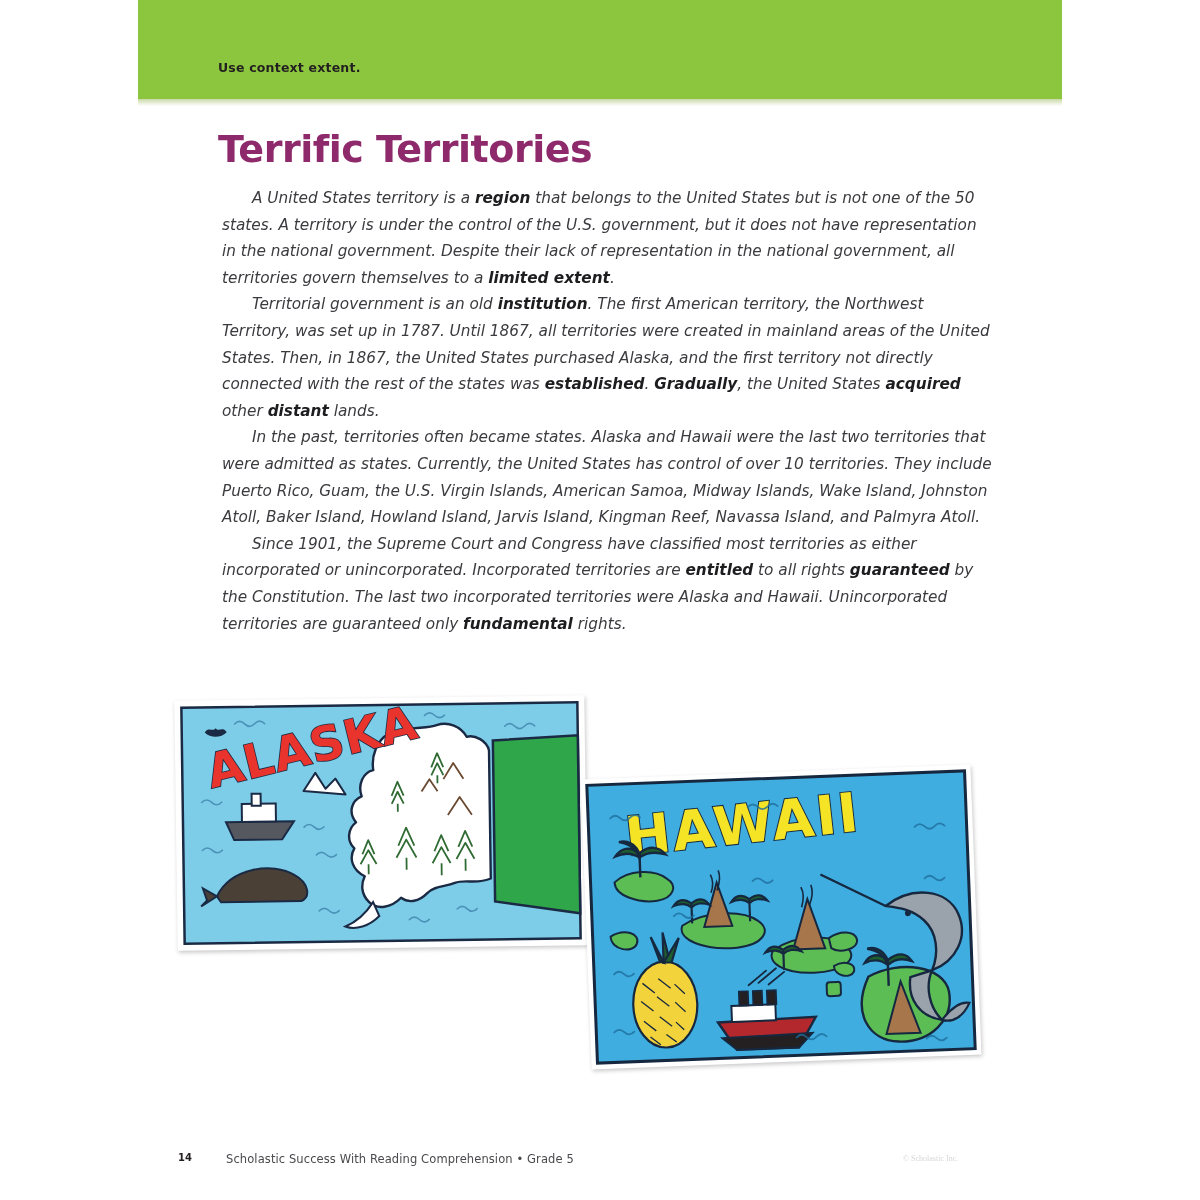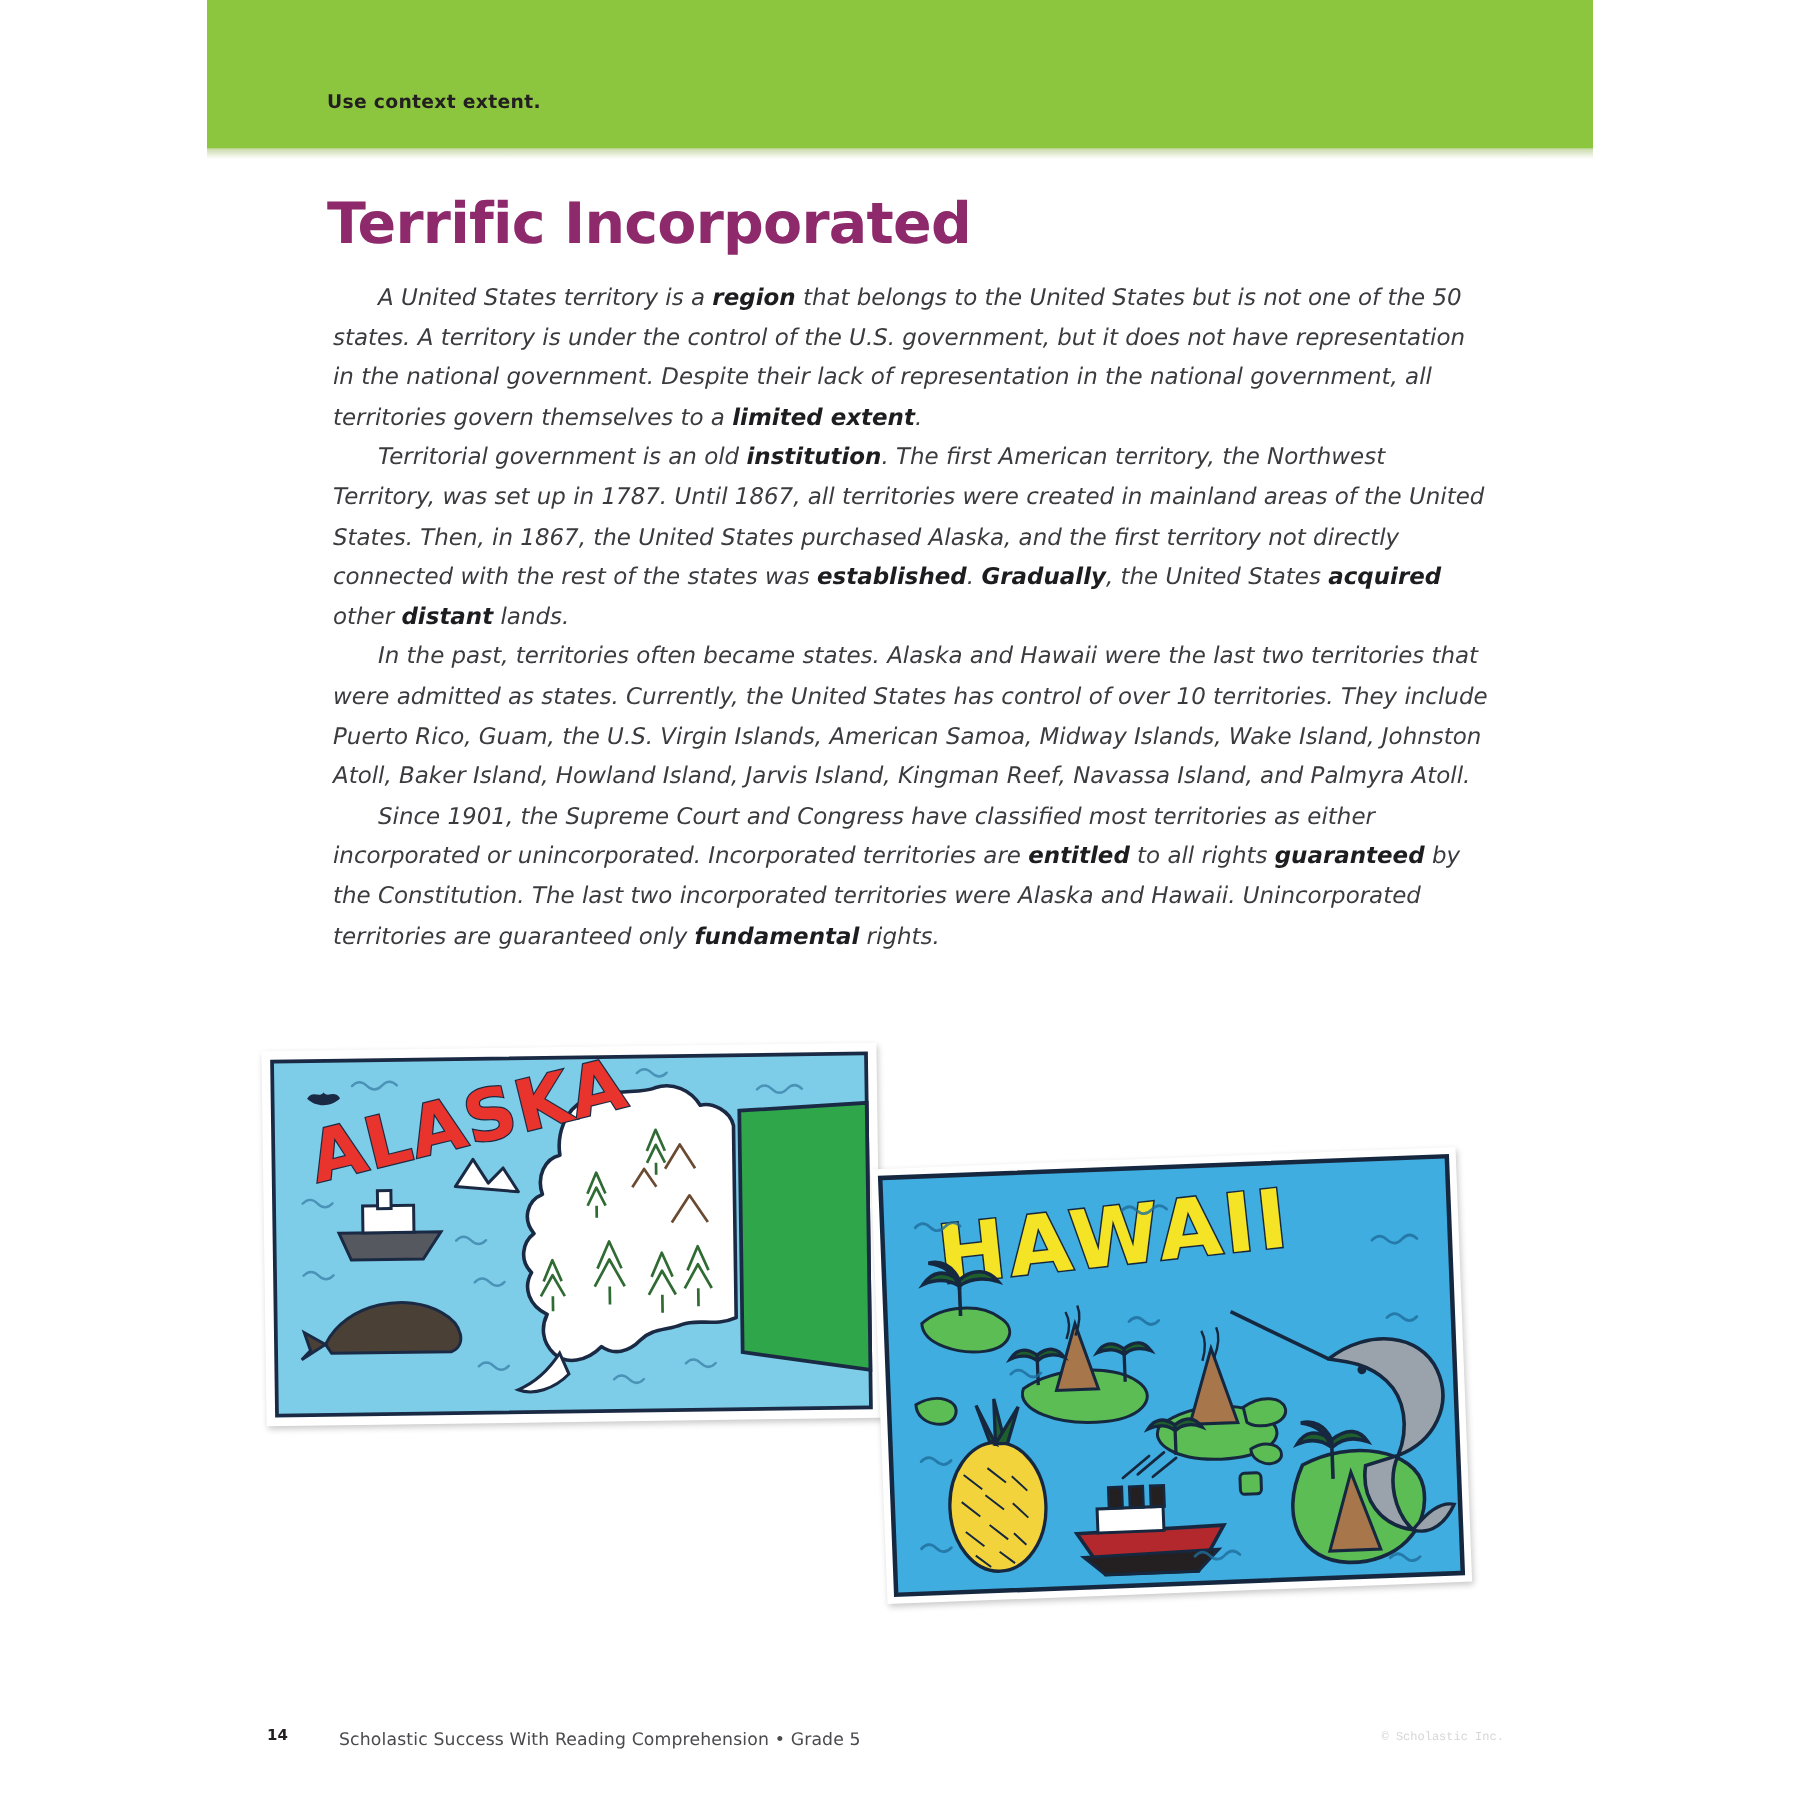--- a/index.html
+++ b/index.html
@@ -122,39 +122,39 @@
     position: absolute;
     left: 88px;
     top: 0px;
     font-family: "DejaVu Sans", sans-serif;
     font-size: 11.5px;
     color: #4a4a4e;
     letter-spacing: .1px;
   }
   #footer-copyright {
     position: absolute;
-    left: 783px;
+    left: 765px;
     top: 2px;
-    font-family: Liberation Mono, monospace;
+    font-family: Liberation Serif, serif;
     font-size: 8px;
     color: #d6d6d8;
     text-align: right;
   }
 </style>
 </head>
 <body>
 
 <div id="page-sheet">
 
   <div id="skill-banner">
     <div id="skill-label">Use context extent.</div>
   </div>
   <div id="skill-banner-shadow"></div>
 
-  <div id="title">Terrific Incorporated</div>
+  <div id="title">Terrific Territories</div>
 
   <div id="article">
     <p><span>A United States territory is a </span><b>region</b><span> that belongs to the United States but is not one of the 50 states. A territory is under the control of the U.S. government, but it does not have representation in the national government. Despite their lack of representation in the national government, all territories govern themselves to a </span><b>limited extent</b><span>.</span></p>
     <p><span>Territorial government is an old </span><b>institution</b><span>. The first American territory, the Northwest Territory, was set up in 1787. Until 1867, all territories were created in mainland areas of the United States. Then, in 1867, the United States purchased Alaska, and the first territory not directly connected with the rest of the states was </span><b>established</b><span>. </span><b>Gradually</b><span>, the United States </span><b>acquired</b><span> other </span><b>distant</b><span> lands.</span></p>
     <p><span>In the past, territories often became states. Alaska and Hawaii were the last two territories that were admitted as states. Currently, the United States has control of over 10 territories. They include Puerto Rico, Guam, the U.S. Virgin Islands, American Samoa, Midway Islands, Wake Island, Johnston Atoll, Baker Island, Howland Island, Jarvis Island, Kingman Reef, Navassa Island, and Palmyra Atoll.</span></p>
     <p><span>Since 1901, the Supreme Court and Congress have classified most territories as either incorporated or unincorporated. Incorporated territories are </span><b>entitled</b><span> to all rights </span><b>guaranteed</b><span> by the Constitution. The last two incorporated territories were Alaska and Hawaii. Unincorporated territories are guaranteed only </span><b>fundamental</b><span> rights.</span></p>
   </div>
 
   <div id="illustrations">
 

